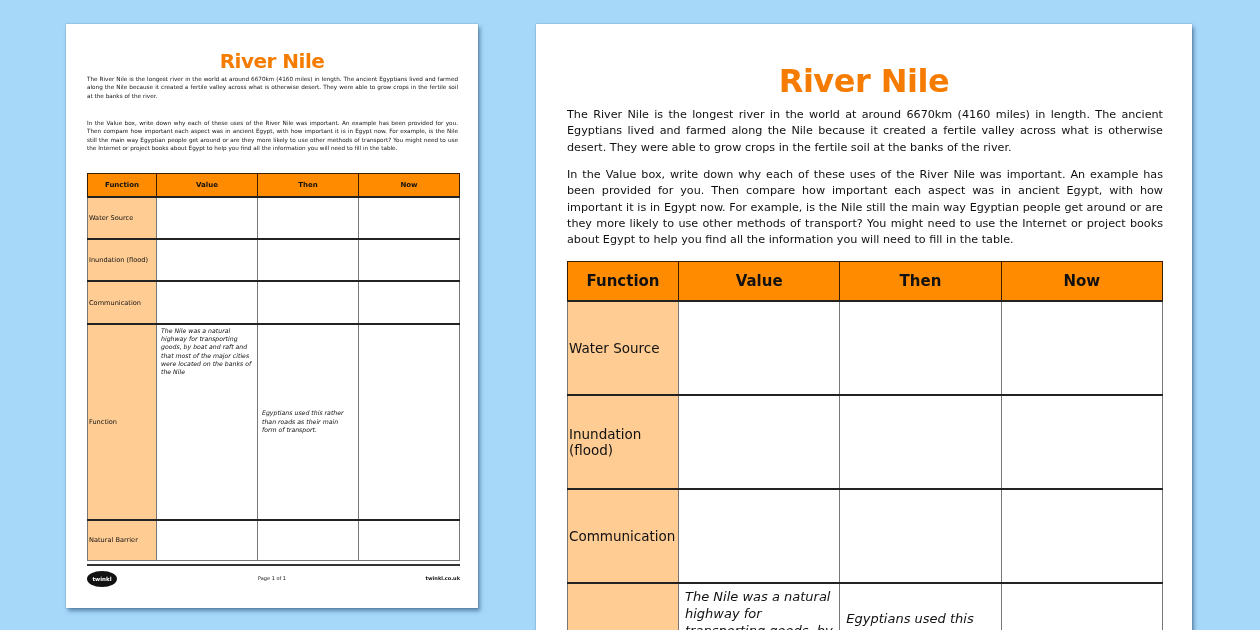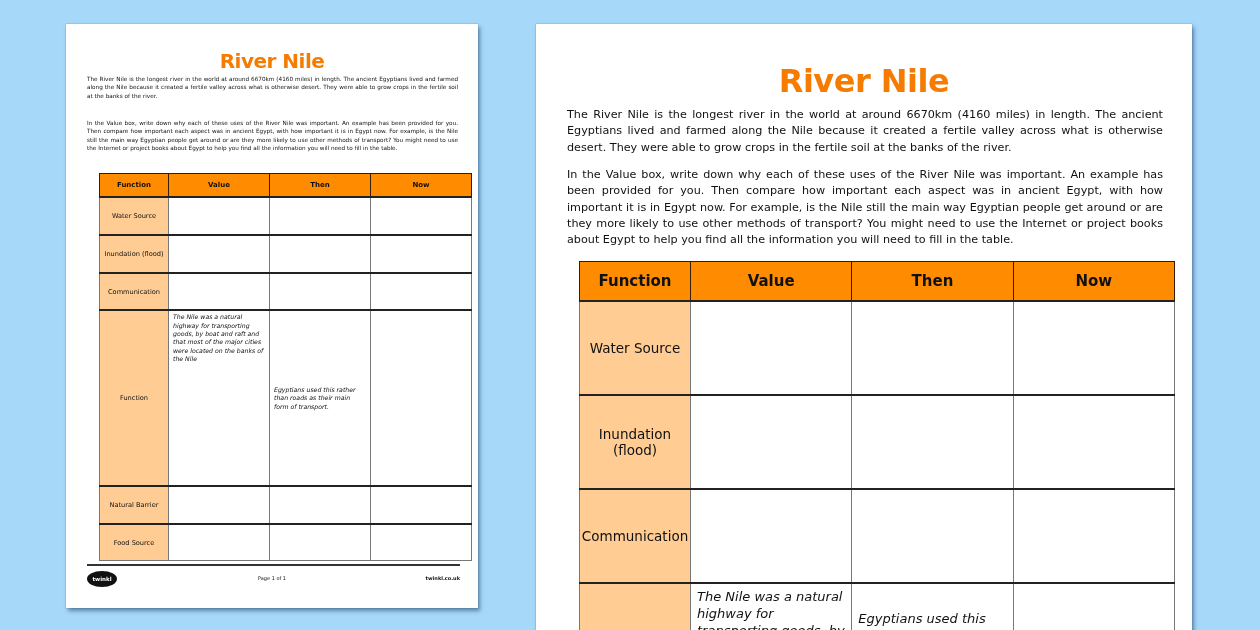--- a/index.html
+++ b/index.html
@@ -38,23 +38,23 @@
   .sheet-large .title { font-size:32px; position:absolute; left:0; right:0; top:38px; }
   .sheet-large .para { position:absolute; left:31px; width:596px; font-size:11.2px; line-height:16.3px; }
   .sheet-large .p1 { top:83px; }
   .sheet-large .p2 { top:143px; }
   .sheet-large table { position:absolute; left:31px; top:237px; width:596px; }
   .sheet-large th { font-size:15px; height:36px; }
   .sheet-large td { font-size:13.5px; height:90px; }
   .sheet-large td.fn { width:108px; }
   .sheet-large td.ex { font-size:13px; line-height:17px; padding:4px 6px; }
 
-  table { border-collapse:collapse; table-layout:fixed;margin-left:12px; }
+  table { border-collapse:collapse; table-layout:fixed; }
   th { background:#ff8c00; border:1.5px solid #3a1d00; font-weight:bold; text-align:center; color:#111; }
-  td { border:1.5px solid #777; border-top:2px solid #222; text-align:center; vertical-align:middle; }
+  td { border:1.5px solid #777; border-top:2px solid #222; text-align:left; vertical-align:middle; }
   td.fn { background:#ffcc94; }
   td.ex { font-style:italic; text-align:left; vertical-align:top; }
   td.ex-mid { vertical-align:middle; }
 </style>
 </head>
 <body>
 
 <div class="sheet sheet-small">
   <div class="title">River Nile</div>
   <div class="para p1">The River Nile is the longest river in the world at around 6670km (4160 miles) in length. The ancient Egyptians lived and farmed along the Nile because it created a fertile valley across what is otherwise desert. They were able to grow crops in the fertile soil at the banks of the river.</div>
@@ -86,26 +86,20 @@
       <td></td>
     </tr>
     <tr>
       <td class="fn">Function</td>
       <td class="ex">The Nile was a natural highway for transporting goods, by boat and raft and that most of the major cities were located on the banks of the Nile</td>
       <td class="ex ex-mid">Egyptians used this rather than roads as their main form of transport.</td>
       <td></td>
     </tr>
     <tr>
       <td class="fn">Natural Barrier</td>
-      <td></td>
-      <td></td>
-      <td></td>
-    </tr>
-    <tr>
-      <td class="fn">Food Source</td>
       <td></td>
       <td></td>
       <td></td>
     </tr>
   </tbody>
     </table>
   <div class="footer-line"></div>
   <div class="logo">twinkl</div>
   <div class="page-no">Page 1 of 1</div>
   <div class="site">twinkl.co.uk</div>

